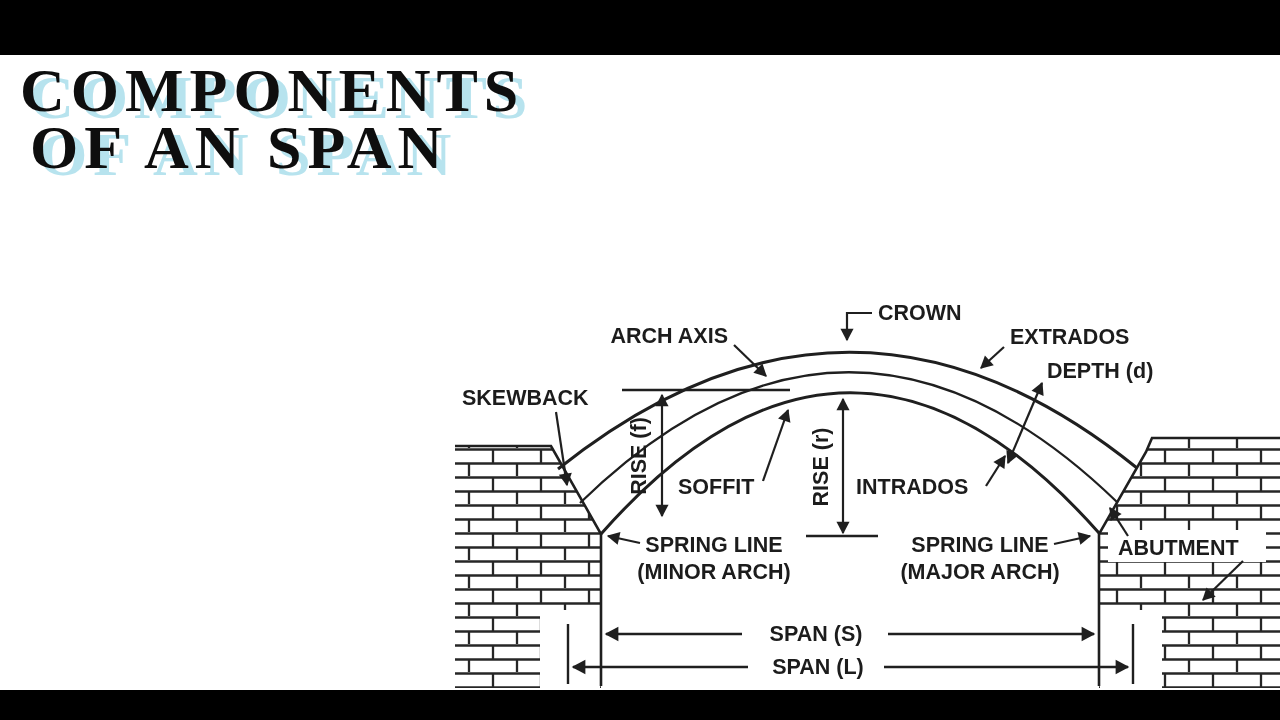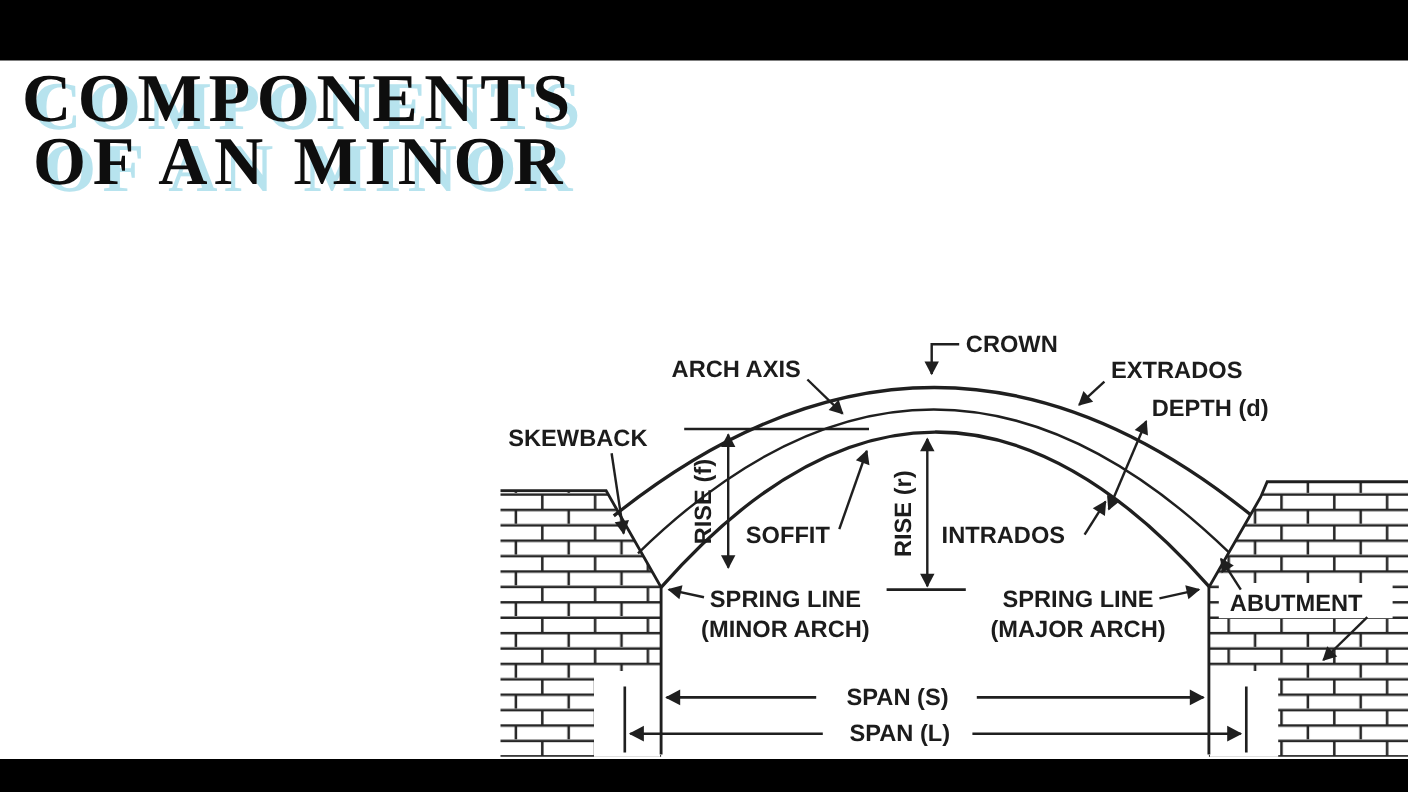--- a/index.html
+++ b/index.html
@@ -28,21 +28,21 @@
 </head>
 <body>
 
 <div class="frame">
 
   <div class="bar top"></div>
   <div class="bar bottom"></div>
 
   <div class="title">
     <div class="l1">COMPONENTS</div>
-    <div class="l2">OF AN MINOR</div>
+    <div class="l2">OF AN SPAN</div>
   </div>
 
   <svg width="1280" height="720" viewBox="0 0 1280 720">
     <defs>
       <marker id="arw" viewBox="0 0 12 12" refX="10" refY="6" markerWidth="6.5" markerHeight="6.5" orient="auto-start-reverse">
         <path d="M0.5,0.5 L11,6 L0.5,11.5 z" fill="#1f1f1f"></path>
       </marker>
       <pattern id="bricks" patternUnits="userSpaceOnUse" width="48" height="28">
         <rect width="48" height="28" fill="#ffffff"></rect>
         <path d="M0,1.5 H48 M0,15.5 H48" stroke="#262626" stroke-width="2.3"></path>

